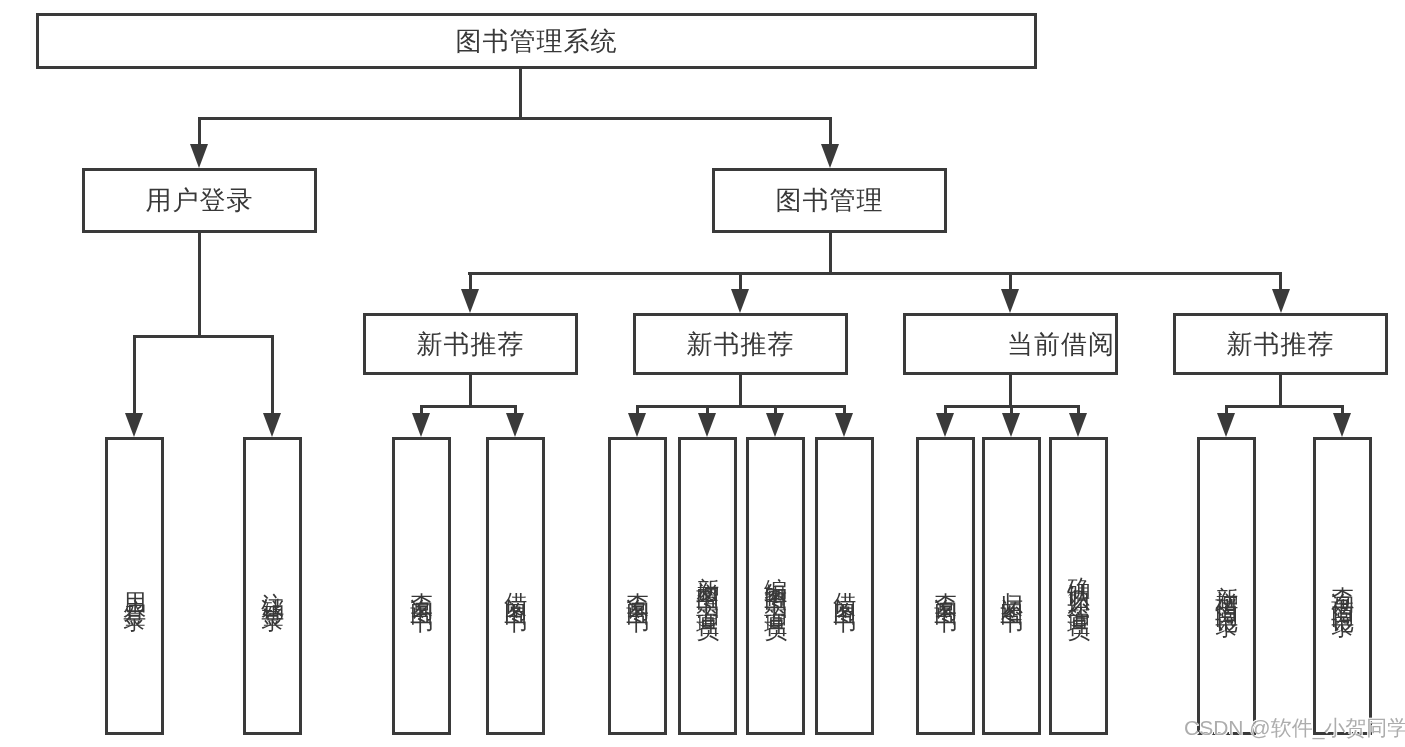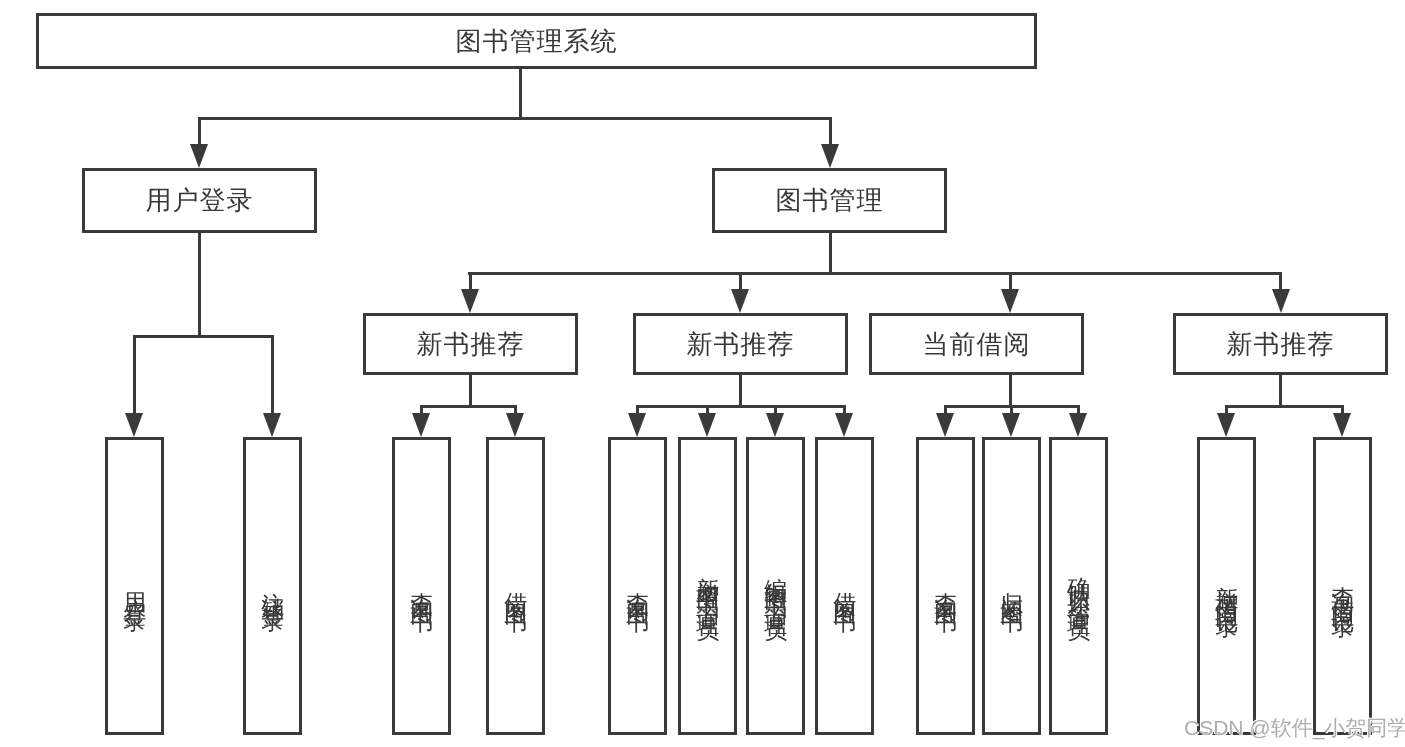--- a/index.html
+++ b/index.html
@@ -80,21 +80,21 @@
 <div class="node" style="left:712px;top:168px;width:235px;height:65px;">
   <span>图书管理</span>
 </div>
 
 <div class="node" style="left:363px;top:313px;width:215px;height:62px;">
   <span>新书推荐</span>
 </div>
 <div class="node" style="left:633px;top:313px;width:215px;height:62px;">
   <span>新书推荐</span>
 </div>
-<div class="node" style="left:869px;top:313px;width:215px;height:62px;">
+<div class="node" style="left:903px;top:313px;width:215px;height:62px;justify-content:flex-end;">
   <span>当前借阅</span>
 </div>
 <div class="node" style="left:1173px;top:313px;width:215px;height:62px;">
   <span>新书推荐</span>
 </div>
 
 <div class="leaf" style="left:105px;top:437px;width:59px;height:298px;">
   <span class="vtext">用户登录</span>
 </div>
 <div class="leaf" style="left:243px;top:437px;width:59px;height:298px;">

